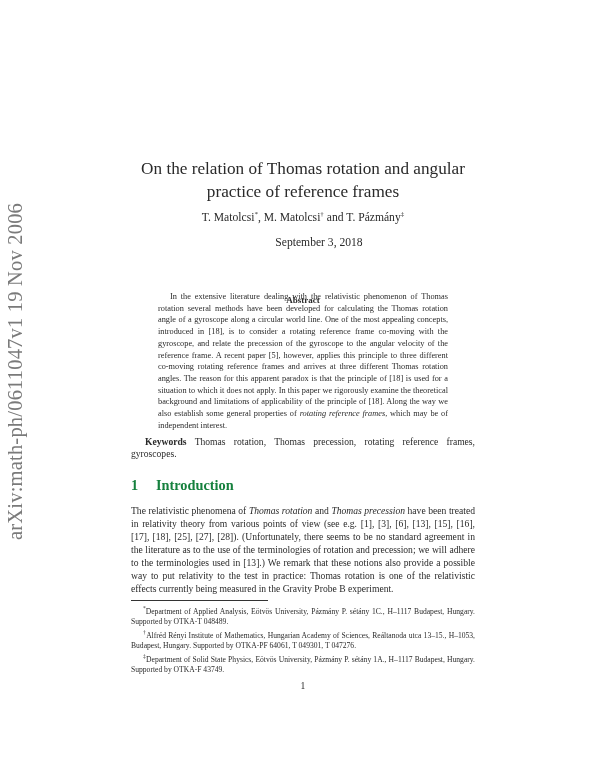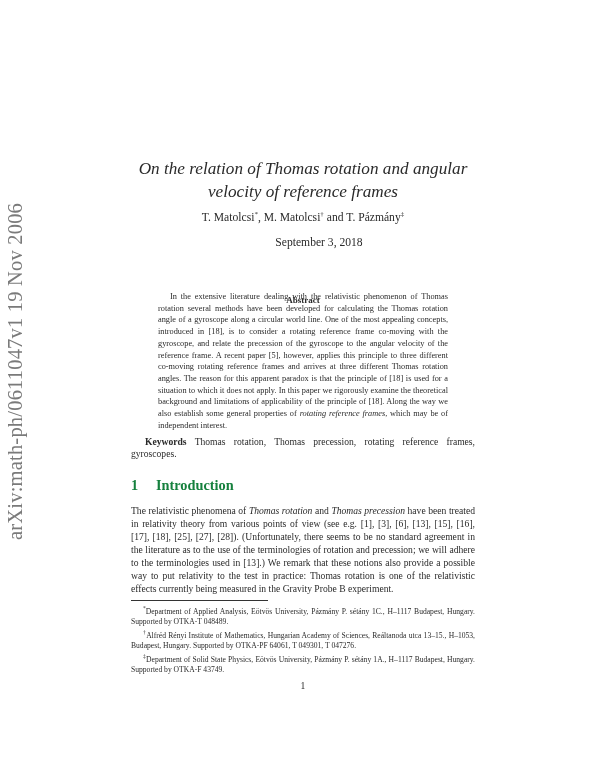--- a/index.html
+++ b/index.html
@@ -35,21 +35,20 @@
   }
   .title {
     position: absolute;
     top: 157px;
     left: 0;
     width: 344px;
     text-align: center;
     font-size: 17.2px;
     line-height: 23px;
     color: #2a2a2a;
-    font-style: italic;
   }
   .authors {
     position: absolute;
     top: 210px;
     left: 0;
     width: 344px;
     text-align: center;
     font-size: 11.6px;
     color: #2a2a2a;
   }
@@ -148,21 +147,21 @@
 </style>
 </head>
 <body>
 
 <div class="arxiv-stamp">arXiv:math-ph/0611047v1  19 Nov 2006</div>
 
 <div class="page">
 
   <div class="title">
     <div>On the relation of Thomas rotation and angular</div>
-    <div>velocity of reference frames</div>
+    <div>practice of reference frames</div>
   </div>
 
   <div class="authors">
     <span>T. Matolcsi</span><sup>*</sup><span>, </span><span>M. Matolcsi</span><sup>†</sup><span> and </span><span>T. Pázmány</span><sup>‡</sup>
   </div>
 
   <div class="date">September 3, 2018</div>
 
   <div class="abstract-heading">Abstract</div>
 

